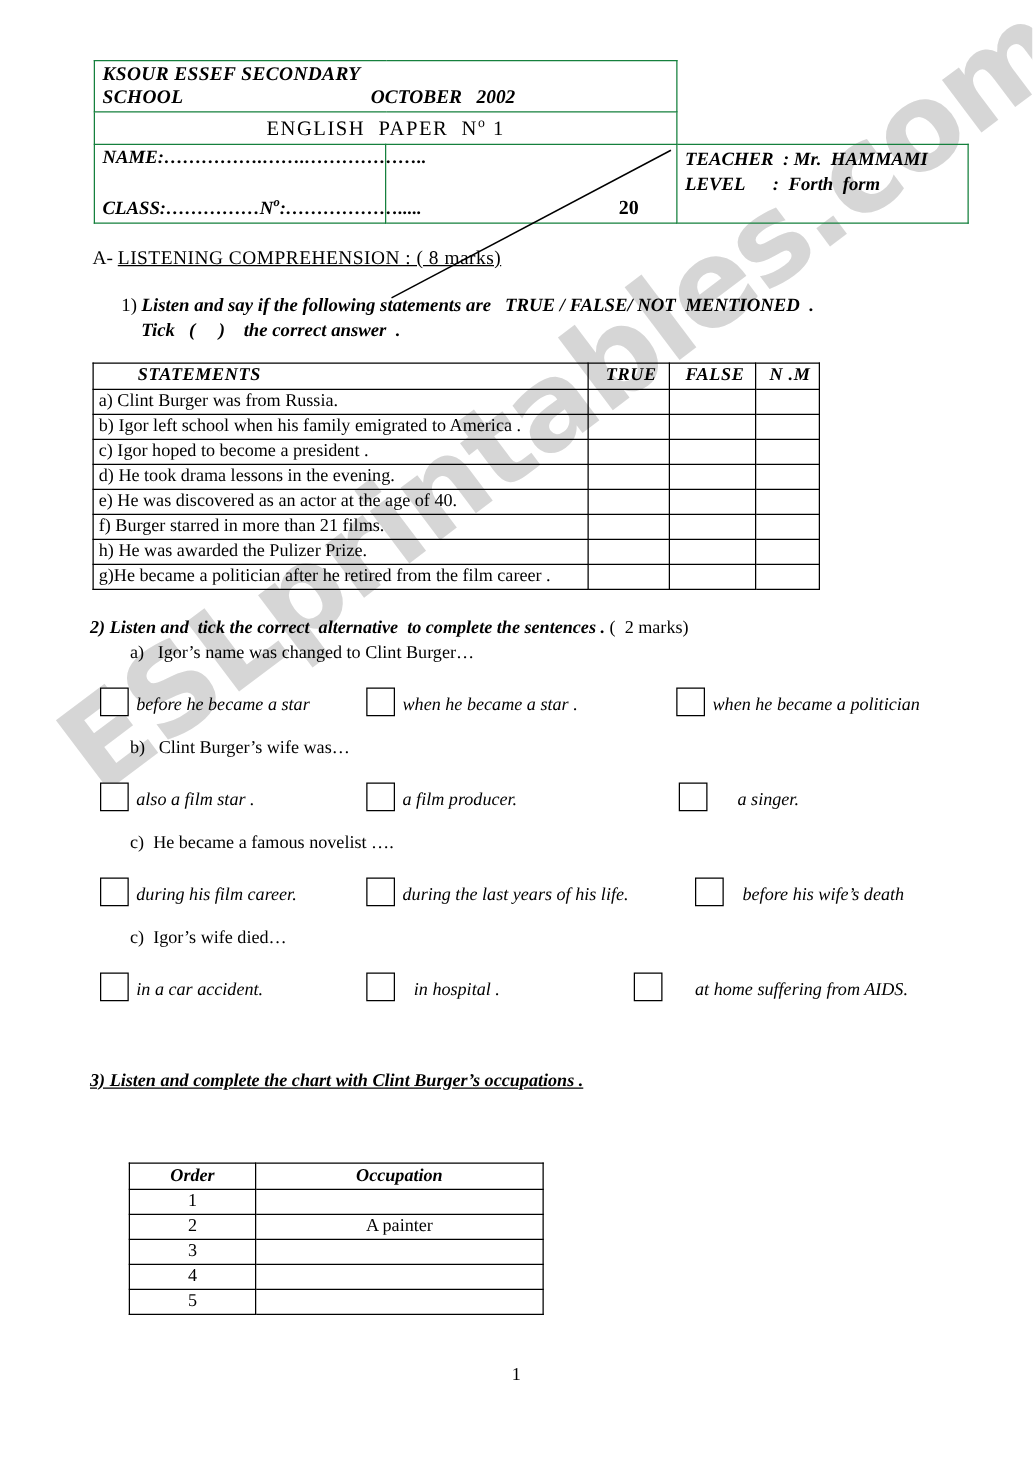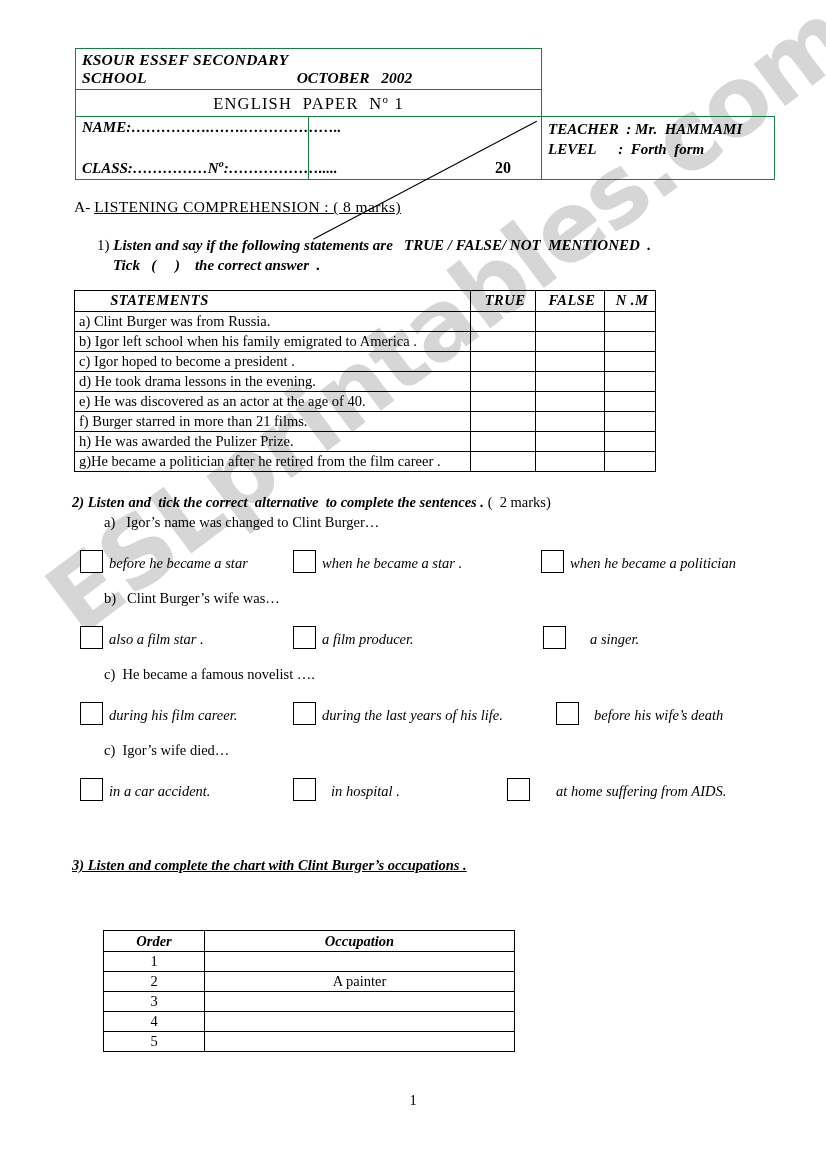--- a/index.html
+++ b/index.html
@@ -215,21 +215,21 @@
     font-weight: bold;
     font-size: 14.5px;
     text-decoration: underline;
     white-space: pre;
   }
 
   .occ-table {
     position: absolute;
     left: 103px;
     top: 930px;
-    width: 412px;
+    width: 332px;
     border-collapse: collapse;
     table-layout: fixed;
   }
   .occ-table td, .occ-table th {
     border: 1px solid #000;
     font-size: 14.5px;
     height: 19px;
     text-align: center;
     padding: 0;
   }

